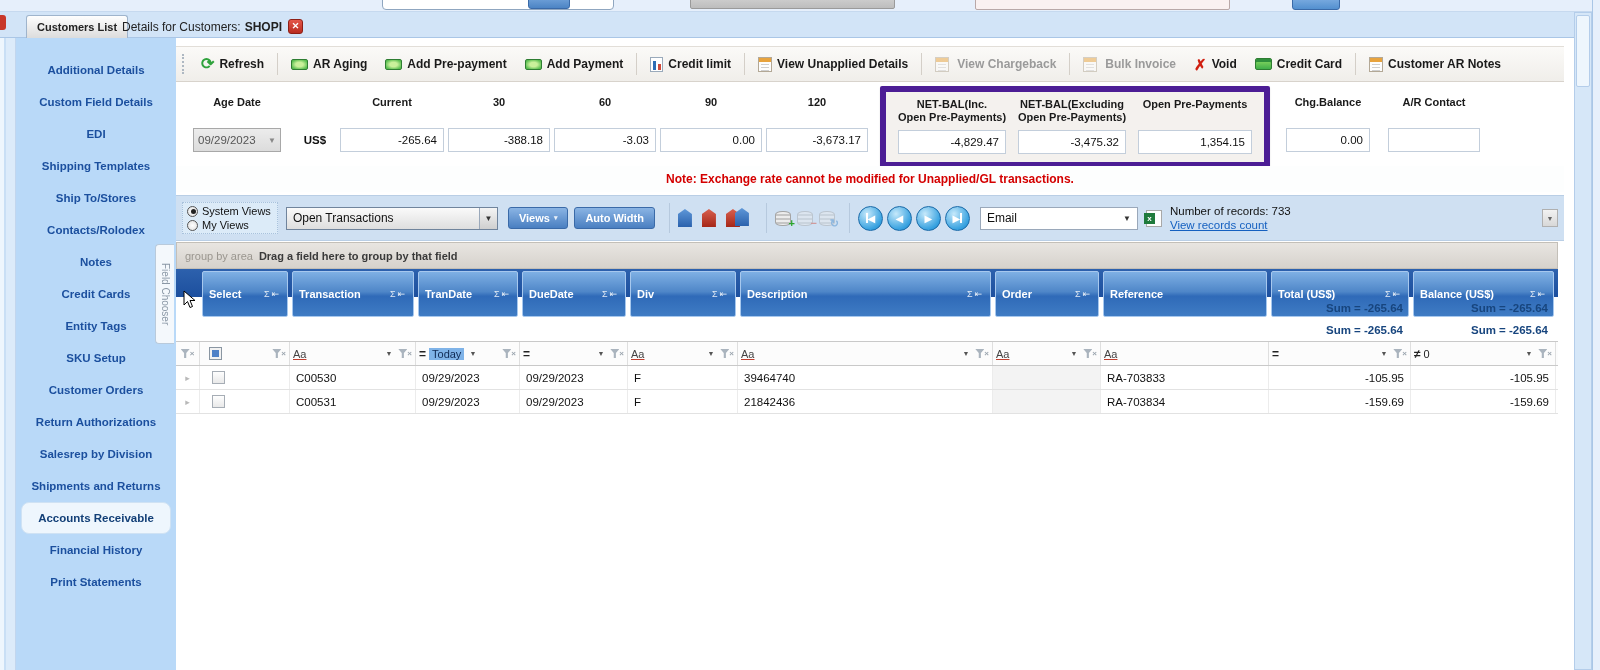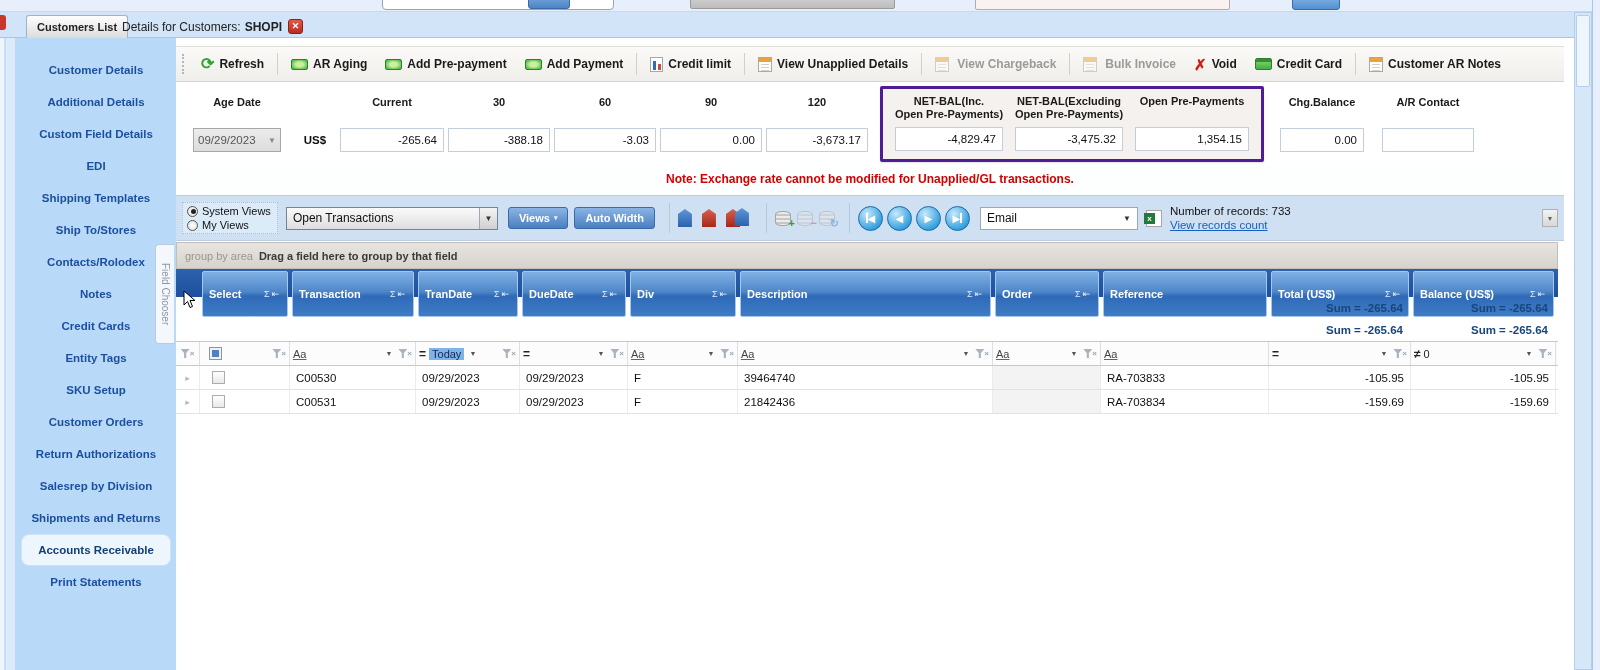--- a/index.html
+++ b/index.html
@@ -58,21 +58,21 @@
   .ic-card{width:17px;height:12px;border:1px solid #2e7d32;border-radius:2px;background:linear-gradient(#8fdc63,#3fae49);box-shadow:inset 0 3px 0 #2e8f3c;}
 
   
   .aging{position:absolute;left:0;top:46px;right:28px;height:82px;background:#fff;display:flex;align-items:flex-start;padding:6px 0 0 6px;}
   .acol{display:flex;flex-direction:column;align-items:center;}
   .alabel{height:38px;display:flex;align-items:flex-start;justify-content:center;font-size:11px;font-weight:600;color:#1a1a1a;padding-top:6px;text-align:center;line-height:13px;}
   .abox{height:24px;border:1px solid #c3cedb;background:#fff;font-size:11.5px;color:#111;display:flex;align-items:center;justify-content:flex-end;padding:0 6px;}
   .agedate-combo{width:88px;height:24px;border:1px solid #a8a8a8;background:linear-gradient(#ececec,#dcdcdc);color:#555;font-size:11.5px;display:flex;align-items:center;justify-content:space-between;padding:0 4px;}
   .agedate-combo .dd{font-size:8px;color:#888;}
   .uslab{height:24px;display:flex;align-items:center;font-size:11.5px;font-weight:bold;color:#111;padding:0 10px;}
-  .netpanel{display:flex;background:#f4f1ee;border:3px solid #4c1d95;border-radius:2px;padding:2px 6px 8px 6px;margin:-4px 4px 0 10px;box-shadow:0 1px 2px rgba(0,0,0,.12);}
+  .netpanel{display:flex;background:#f4f1ee;border:6px solid #4c1d95;border-radius:2px;padding:2px 6px 8px 6px;margin:-4px 4px 0 10px;box-shadow:0 1px 2px rgba(0,0,0,.12);}
   .netcol{display:flex;flex-direction:column;align-items:center;margin:0 4px;}
   .netcol .alabel{padding-top:4px;height:36px;}
 
   
   .note{position:absolute;left:0;top:128px;right:28px;height:26px;line-height:26px;text-align:center;color:#d40000;font-weight:bold;font-size:12px;background:#fdfefe;}
 
   
   .viewbar{position:absolute;left:0;top:157px;right:28px;height:46px;background:#cfe0f2;border-top:1px solid #b9cee5;border-bottom:1px solid #b9cee5;display:flex;align-items:center;padding:0 6px;}
   .radioset{display:flex;flex-direction:column;gap:2px;background:#dcebf8;border:1px dotted #a9c2dc;padding:2px 6px 2px 4px;margin-right:8px;}
   .radio{display:flex;align-items:center;gap:4px;font-size:11px;color:#111;cursor:default;white-space:nowrap;}
@@ -162,36 +162,36 @@
     <div class="tab active">
       <span>Details for Customers:</span>
       <span class="code">SHOPI</span>
       <span class="closebox">✕</span>
     </div>
   </div>
 
   <div class="leftstrip"></div>
 
   <div class="sidebar">
-    <div class="snav">Customer Details</div>
     <div class="snav">Additional Details</div>
     <div class="snav">Custom Field Details</div>
     <div class="snav">EDI</div>
     <div class="snav">Shipping Templates</div>
     <div class="snav">Ship To/Stores</div>
     <div class="snav">Contacts/Rolodex</div>
     <div class="snav">Notes</div>
     <div class="snav">Credit Cards</div>
     <div class="snav">Entity Tags</div>
     <div class="snav">SKU Setup</div>
     <div class="snav">Customer Orders</div>
     <div class="snav">Return Authorizations</div>
     <div class="snav">Salesrep by Division</div>
     <div class="snav">Shipments and Returns</div>
     <div class="snav sel">Accounts Receivable</div>
+    <div class="snav">Financial History</div>
     <div class="snav">Print Statements</div>
   </div>
 
   <div class="content">
 
     <div class="toolbar">
       <span class="drag-dots"></span>
       <div class="tbtn">
         <span class="ic ic-refresh">⟳</span>
         <span>Refresh</span>

